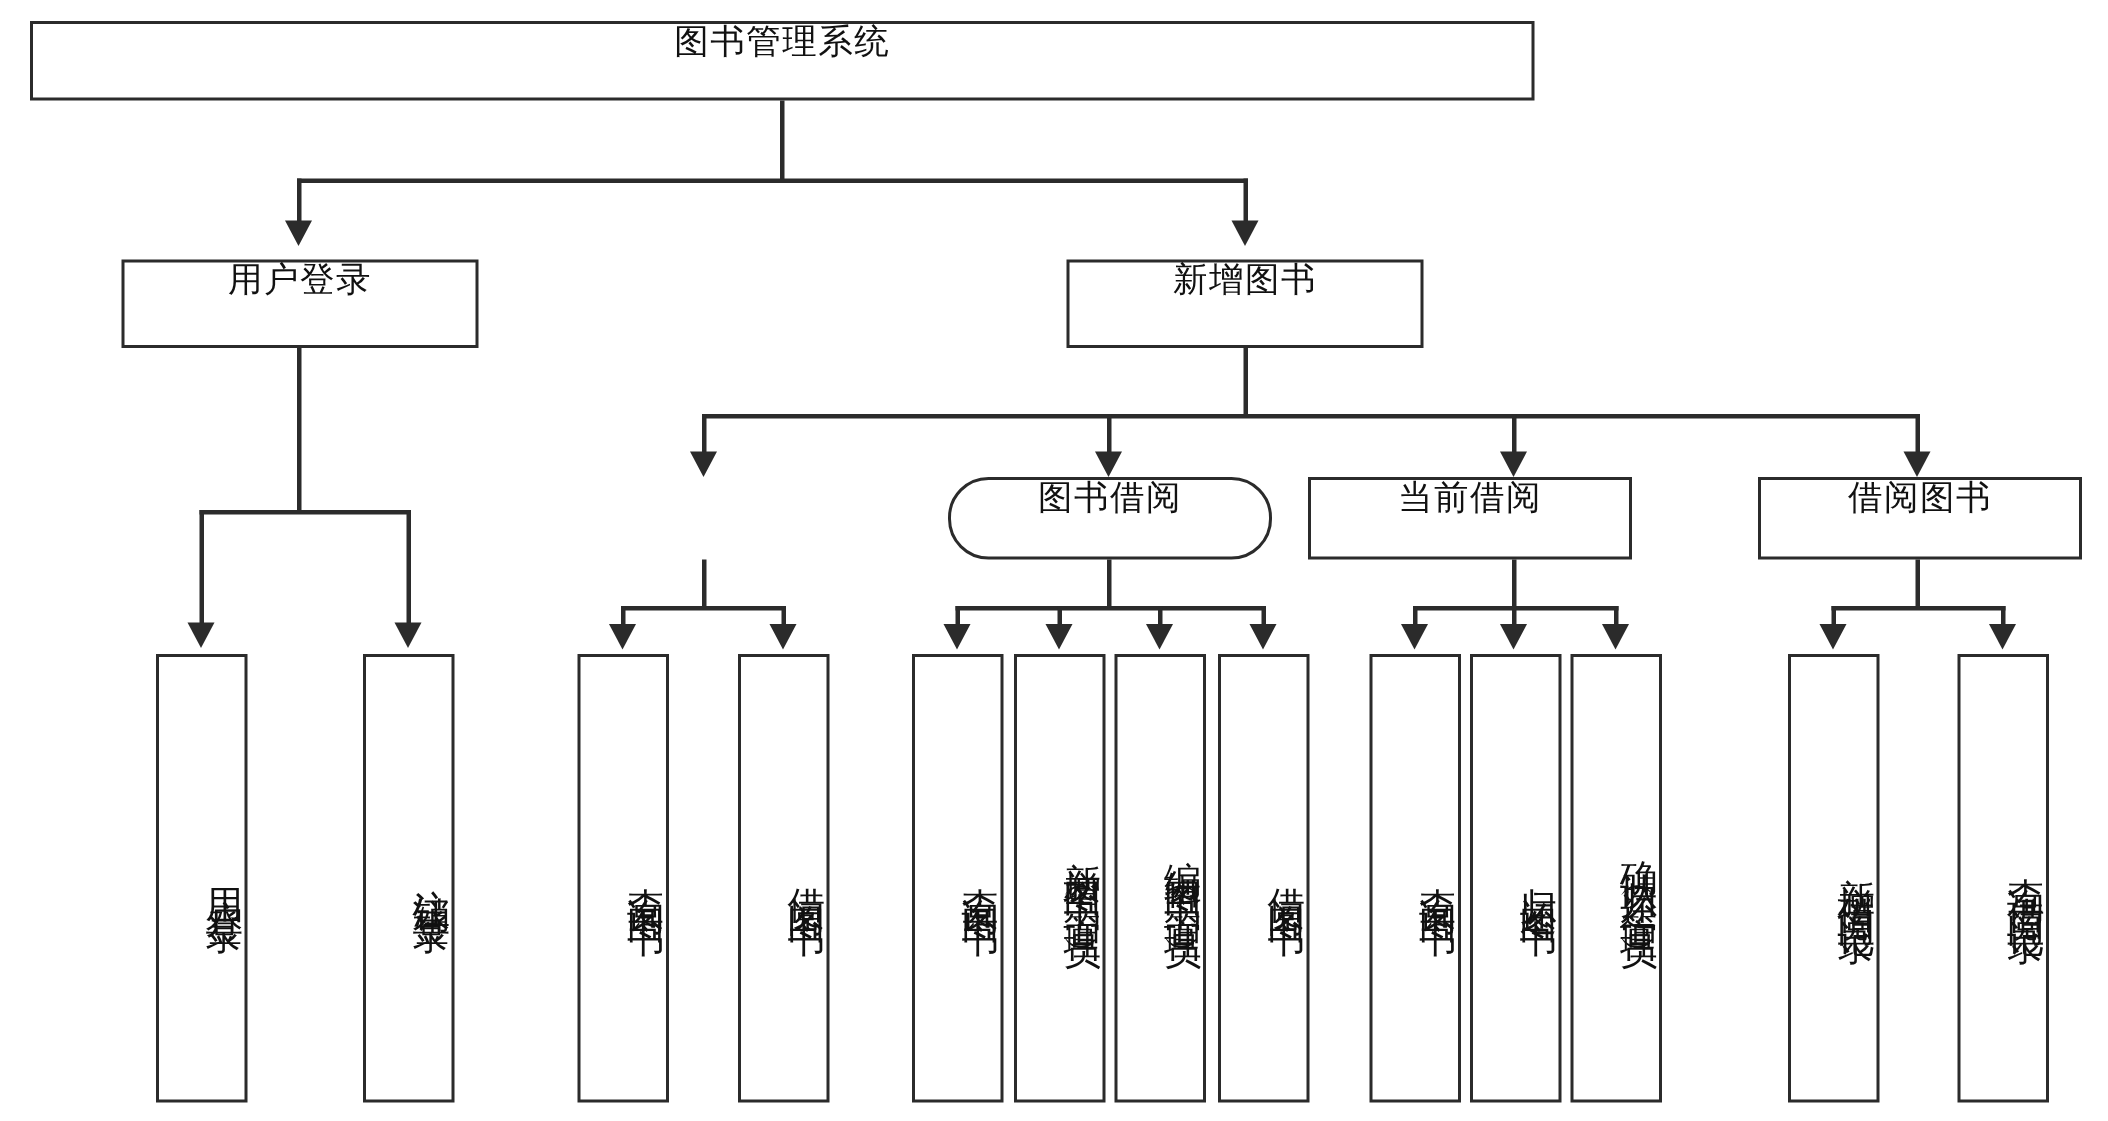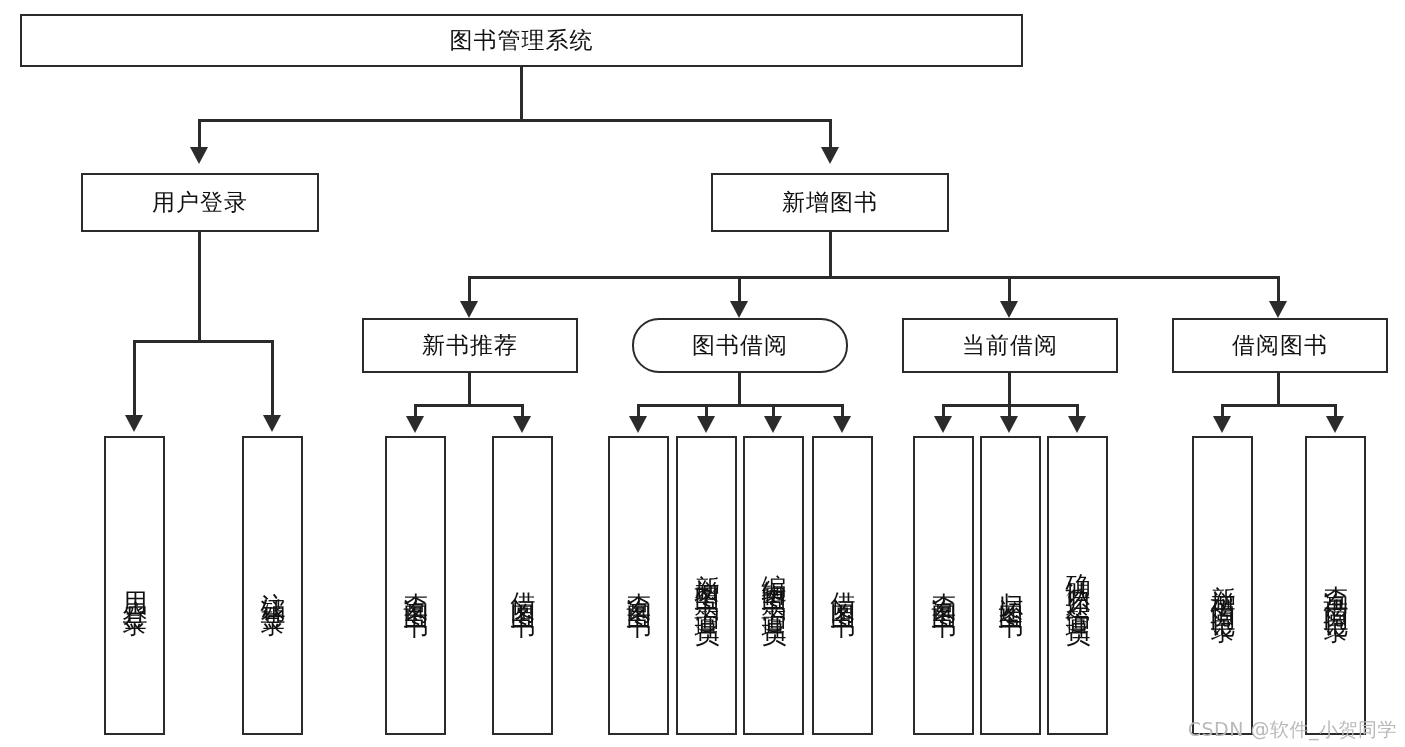--- a/index.html
+++ b/index.html
@@ -18,21 +18,20 @@
     background: #ffffff;
     overflow: hidden;
   }
   
   .box {
     position: absolute;
     box-sizing: border-box;
     background: #ffffff;
     border: 2.5px solid #2b2b2b;
     display: flex;
-    align-items: center;
     justify-content: center;
     color: #111111;
     line-height: 1.12;
   }
   .box.horiz {
     font-size: 23px;
     letter-spacing: 1px;
   }
   .box.vert {
     writing-mode: vertical-rl;
@@ -114,27 +113,24 @@
   <div class="hline" style="left:468px; top:276px; width:812px; height:3px;"></div>
   <div class="vline" style="left:468px; top:276px; width:3px; height:27px;"></div>
   <div class="arrow" style="left:460px; top:301px;"></div>
   <div class="vline" style="left:738px; top:276px; width:3px; height:27px;"></div>
   <div class="arrow" style="left:730px; top:301px;"></div>
   <div class="vline" style="left:1008px; top:276px; width:3px; height:27px;"></div>
   <div class="arrow" style="left:1000px; top:301px;"></div>
   <div class="vline" style="left:1277px; top:276px; width:3px; height:27px;"></div>
   <div class="arrow" style="left:1269px; top:301px;"></div>
 
-  <div class="box horiz" style="left:362px; top:318px; width:216px; height:55px;">
-    <span class="lbl">新书推荐</span>
-  </div>
   <div class="box horiz" style="left:632px; top:318px; width:216px; height:55px;border-radius:27px;">
     <span class="lbl">图书借阅</span>
   </div>
-  <div class="box horiz" style="left:902px; top:318px; width:216px; height:55px;">
+  <div class="box horiz" style="left:872px; top:318px; width:216px; height:55px;">
     <span class="lbl">当前借阅</span>
   </div>
   <div class="box horiz" style="left:1172px; top:318px; width:216px; height:55px;">
     <span class="lbl">借阅图书</span>
   </div>
 
   <div class="vline" style="left:468px; top:373px; width:3px; height:33px;"></div>
   <div class="hline" style="left:414px; top:404px; width:110px; height:3px;"></div>
   <div class="vline" style="left:414px; top:404px; width:3px; height:14px;"></div>
   <div class="arrow" style="left:406px; top:416px;"></div>
@@ -205,15 +201,14 @@
     <span class="lbl">确认归还（管理员）</span>
   </div>
 
   <div class="box vert" style="left:1192px; top:436px; width:61px; height:299px;">
     <span class="lbl">新增借阅记录</span>
   </div>
   <div class="box vert" style="left:1305px; top:436px; width:61px; height:299px;">
     <span class="lbl">查询借阅记录</span>
   </div>
 
-  <div id="watermark">CSDN @软件_小贺同学</div>
 
 </div>
 
 </body></html>

